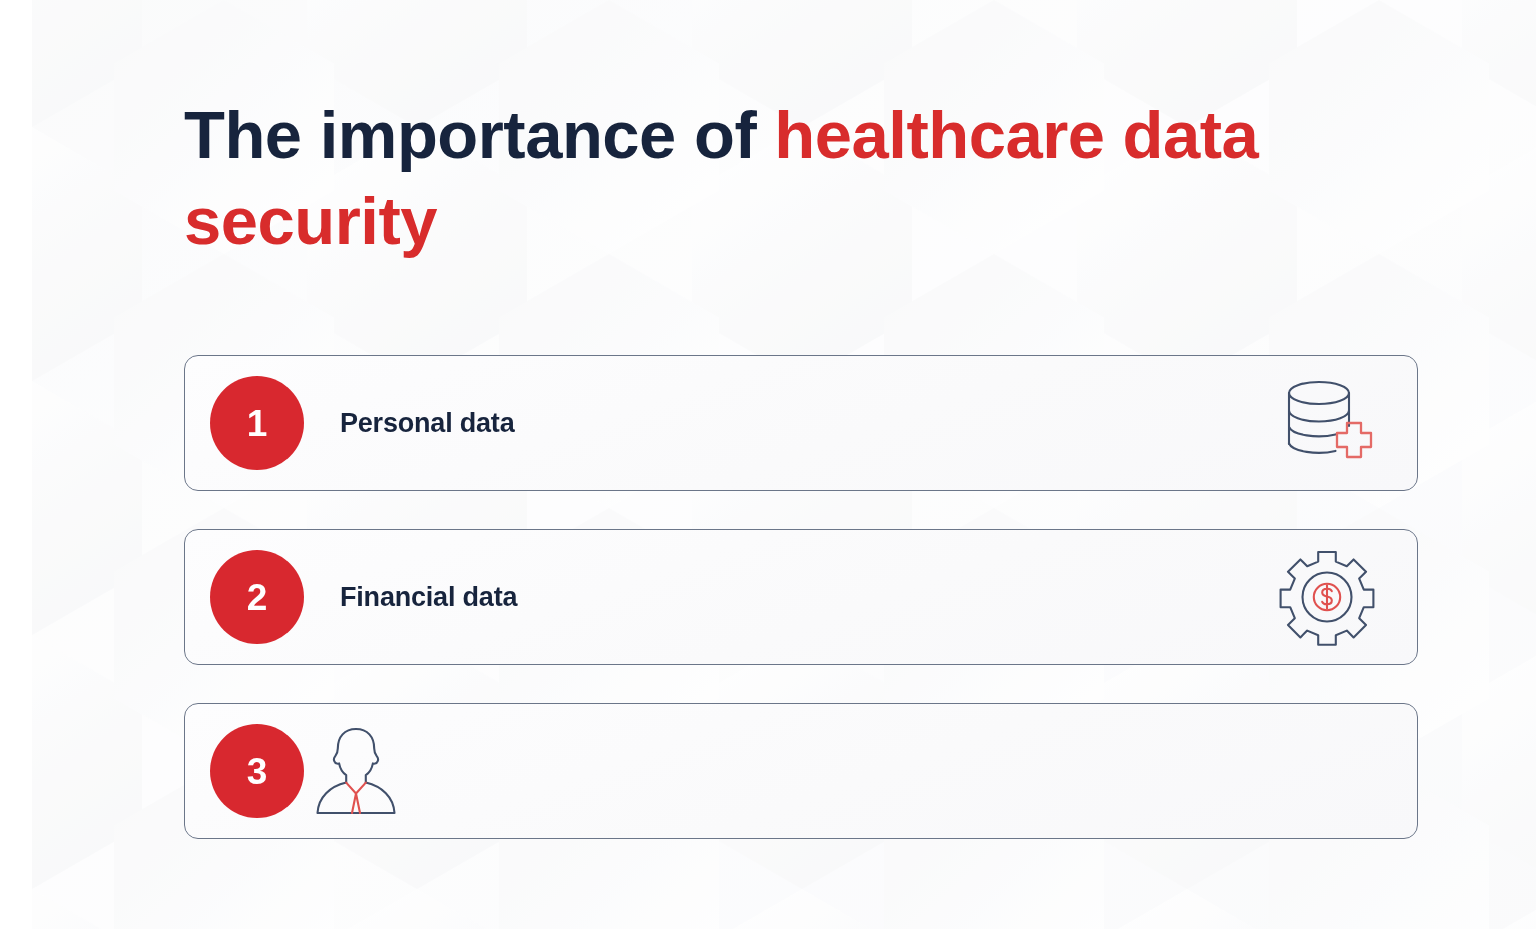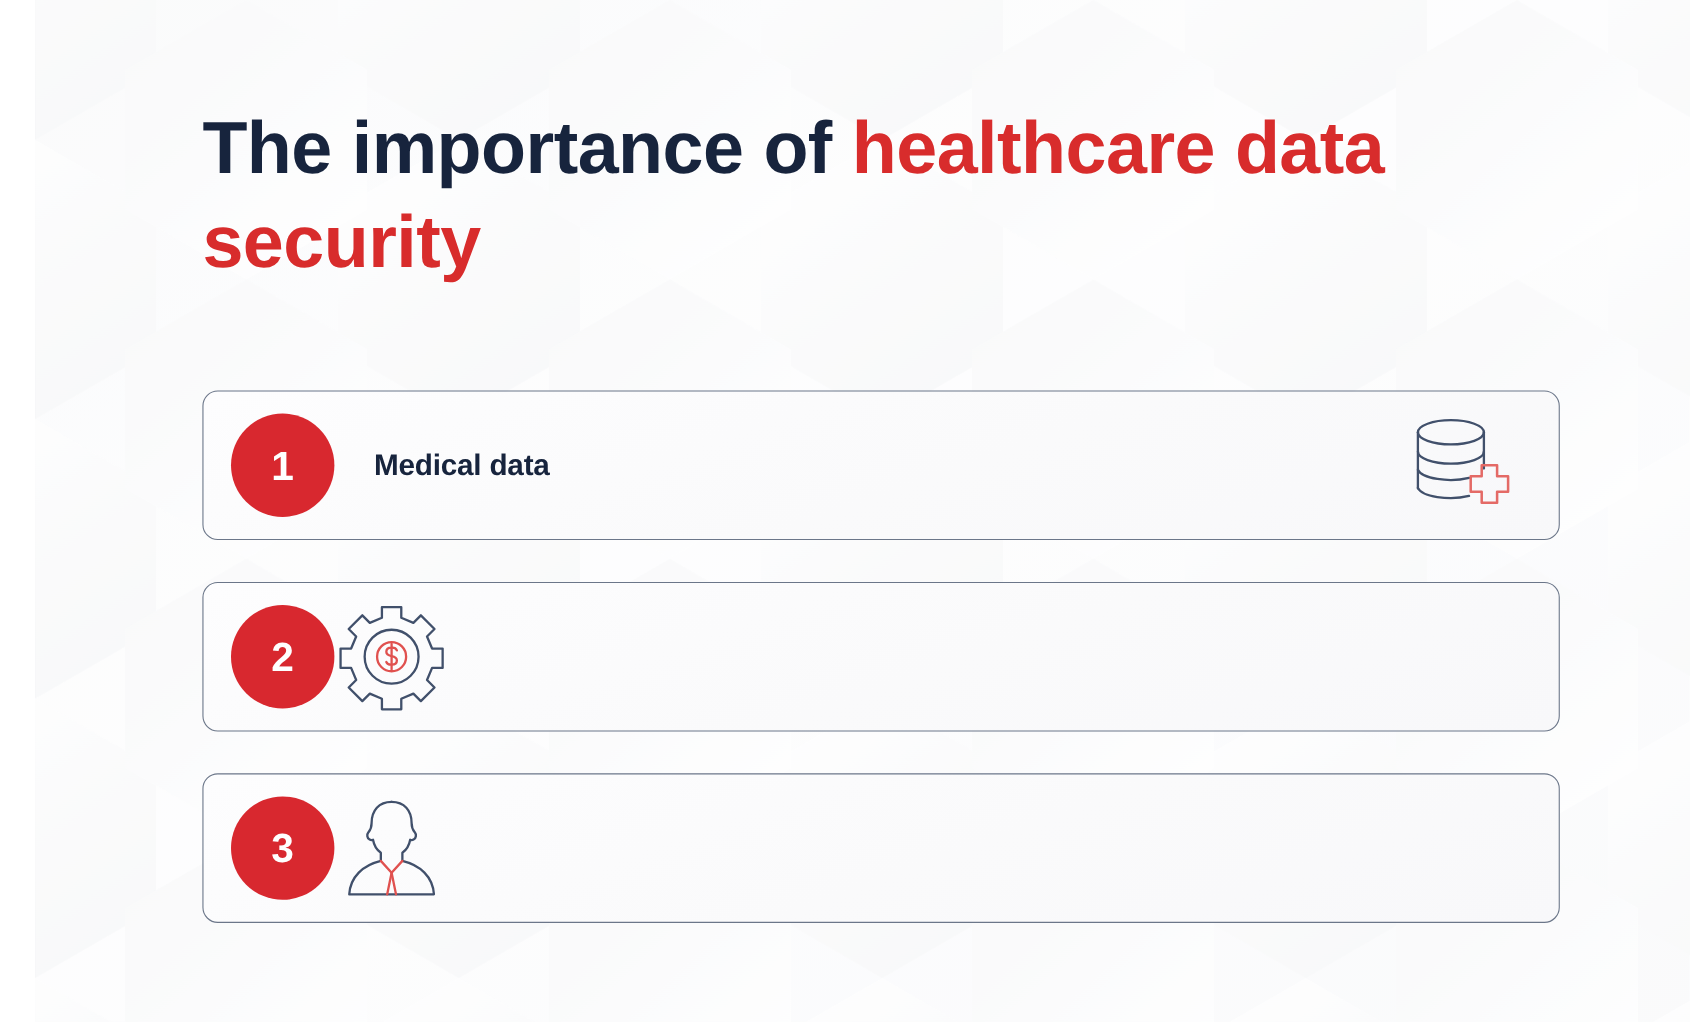--- a/index.html
+++ b/index.html
@@ -185,38 +185,39 @@
   </svg>
 
   <div id="title-block">
     <h1 id="slide-title"><span>The importance of </span><span class="accent">healthcare data security</span></h1>
   </div>
 
   <div id="card-list">
 
     <div class="card">
       <div class="badge">1</div>
-      <div class="card-label">Medical data</div>
+      <div class="card-label">Personal data</div>
       <div class="card-icon">
         <svg viewBox="0 0 104 104" width="104" height="104" fill="none" stroke="#41506b" stroke-width="2.1" stroke-linecap="round" stroke-linejoin="round">
 
           <ellipse cx="44" cy="22" rx="30" ry="11"></ellipse>
           <path d="M14 22 V73"></path>
           <path d="M74 22 V55"></path>
           <path d="M14 39.5 a30 11 0 0 0 60 0"></path>
           <path d="M14 56 a30 11 0 0 0 46.5 7.4"></path>
           <path d="M14 72.5 a30 11 0 0 0 46.5 7.4"></path>
 
           <path d="M72 52 h14 v10 h10 v14 h-10 v10 h-14 v-10 h-10 v-14 h10 z" stroke="#e46a66" stroke-width="2.3"></path>
         </svg>
       </div>
     </div>
 
     <div class="card">
       <div class="badge">2</div>
+      <div class="card-label">Financial data</div>
       <div class="card-icon">
         <svg viewBox="0 0 104 104" width="104" height="104" fill="none" stroke="#41506b" stroke-width="2.1" stroke-linecap="round" stroke-linejoin="round">
 
           <path d="M43.2 7 h17.6 v9.6 l11 4.6 6.8-6.8 12.4 12.4 -6.8 6.8 4.6 11 h9.6 v17.6 h-9.6 l-4.6 11 6.8 6.8 -12.4 12.4 -6.8-6.8 -11 4.6 v9.6 h-17.6 v-9.6 l-11-4.6 -6.8 6.8 -12.4-12.4 6.8-6.8 -4.6-11 h-9.6 v-17.6 h9.6 l4.6-11 -6.8-6.8 12.4-12.4 6.8 6.8 11-4.6 z"></path>
           <circle cx="52" cy="52" r="24.5"></circle>
 
           <circle cx="52" cy="52" r="13.2" stroke="#e0514f" stroke-width="2.1"></circle>
           <path d="M56.8 46.2 a4.6 3.4 0 0 0 -4.8-2.4 c-3 0-4.8 1.6-4.8 3.8 0 2.2 1.8 3.3 4.8 3.9 3 .6 4.8 1.7 4.8 3.9 0 2.2-1.8 3.8-4.8 3.8 a4.6 3.4 0 0 1 -4.8-2.4" stroke="#e0514f" stroke-width="2.1"></path>
           <path d="M52 40.4 V63.6" stroke="#e0514f" stroke-width="2.1"></path>
         </svg>

